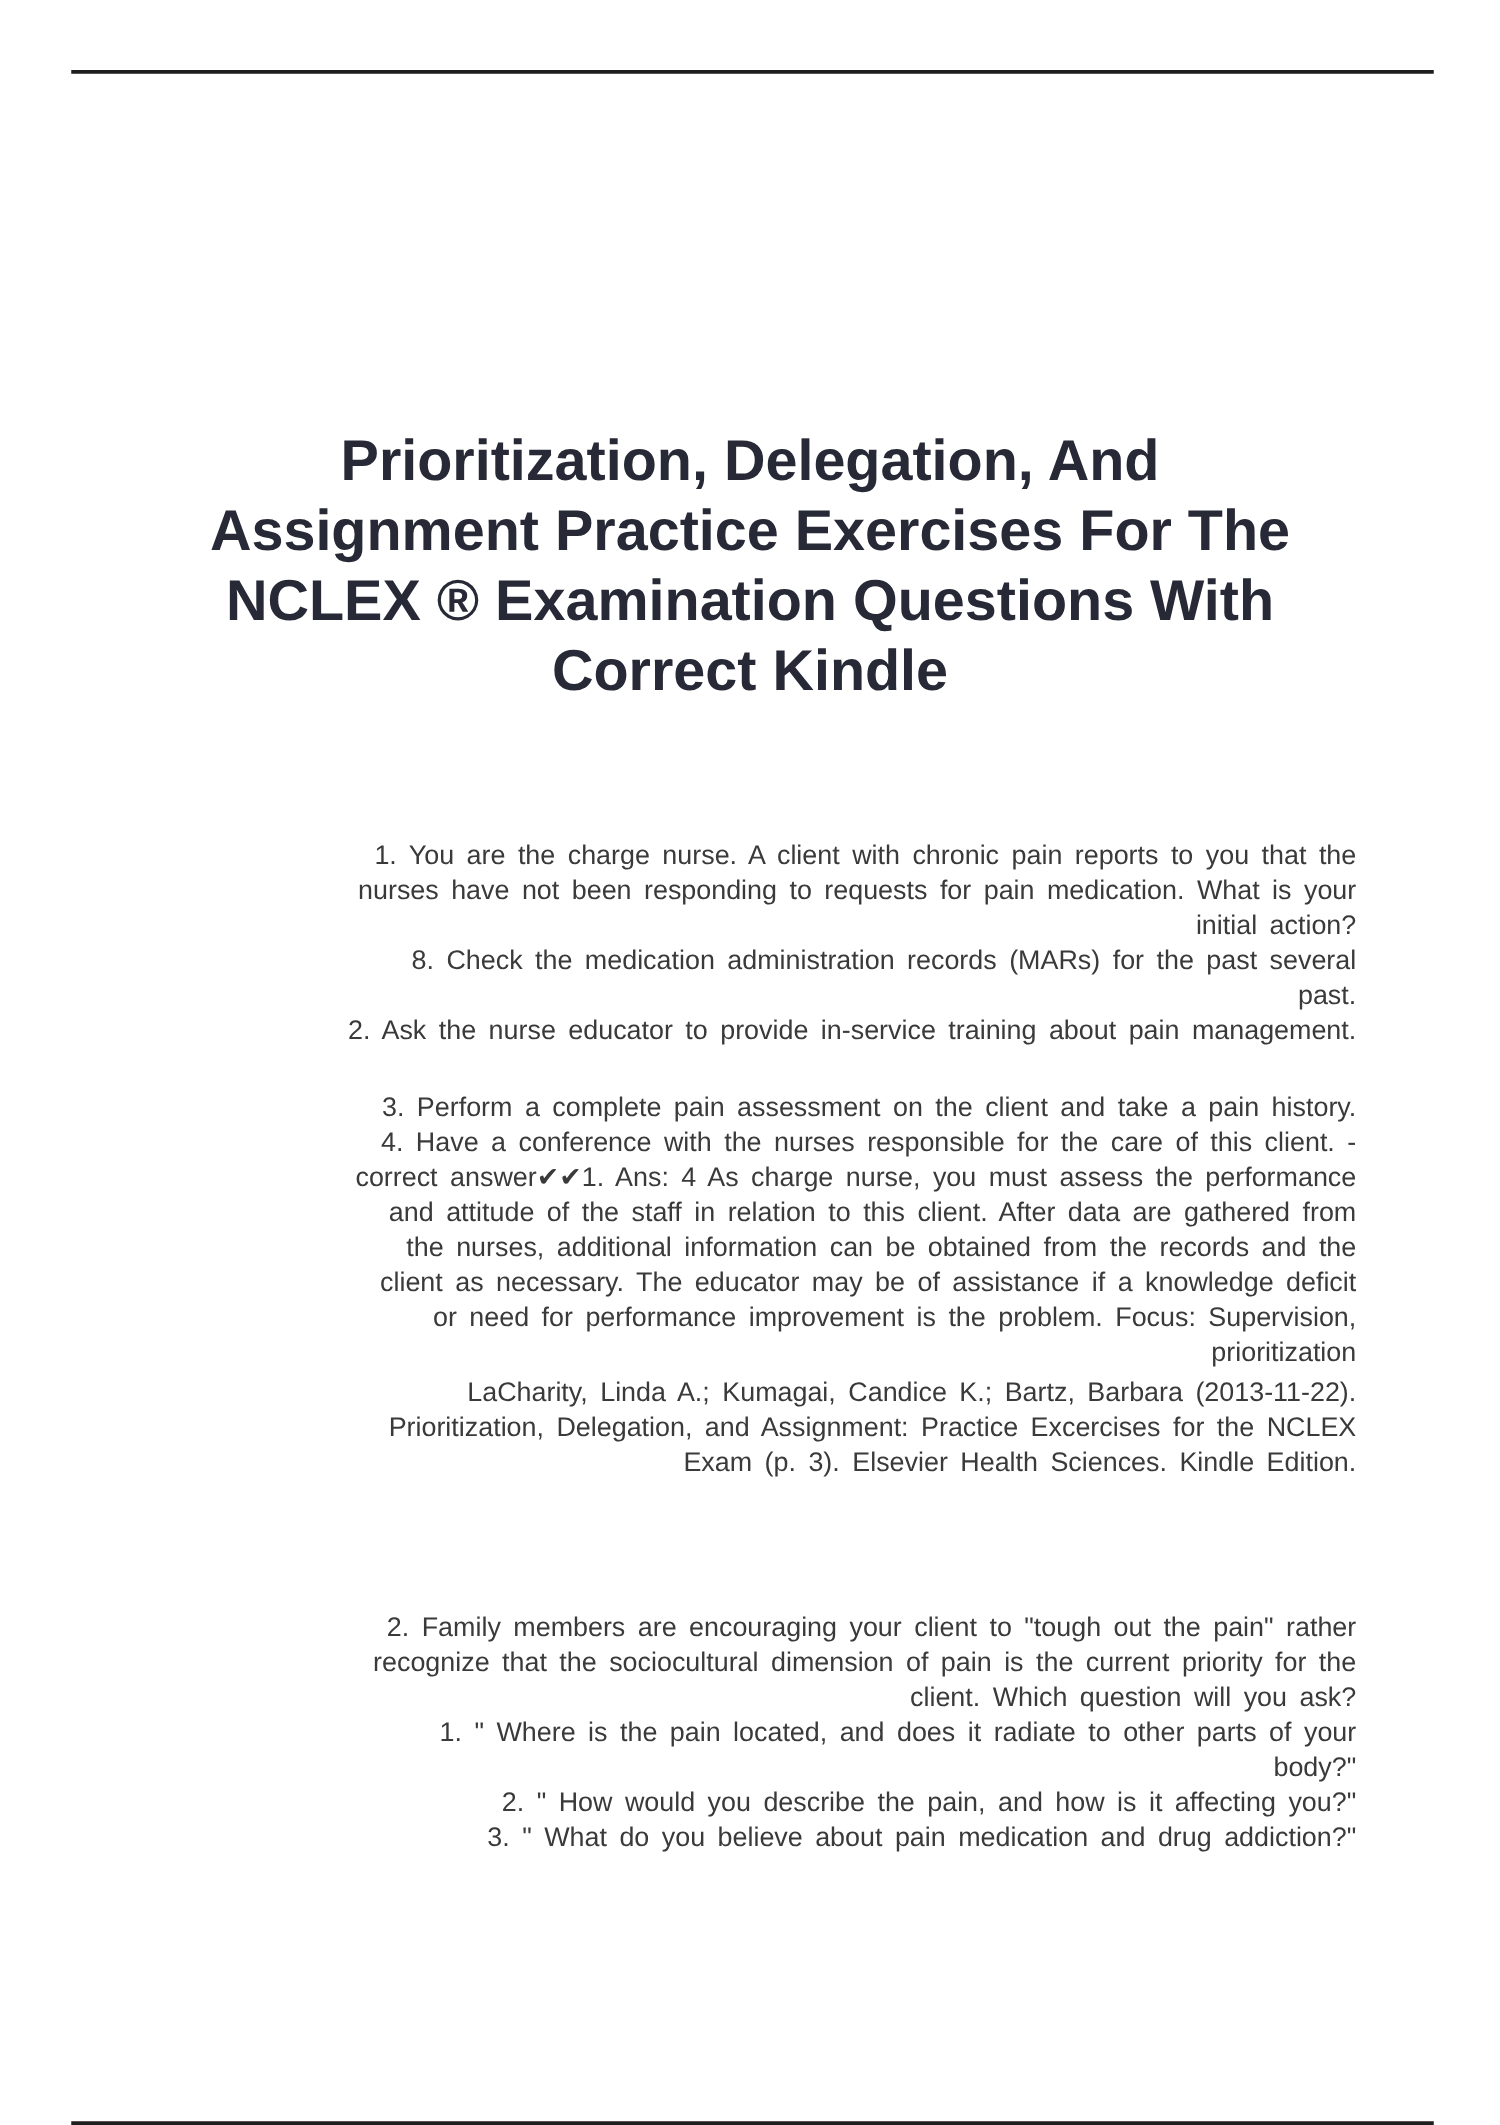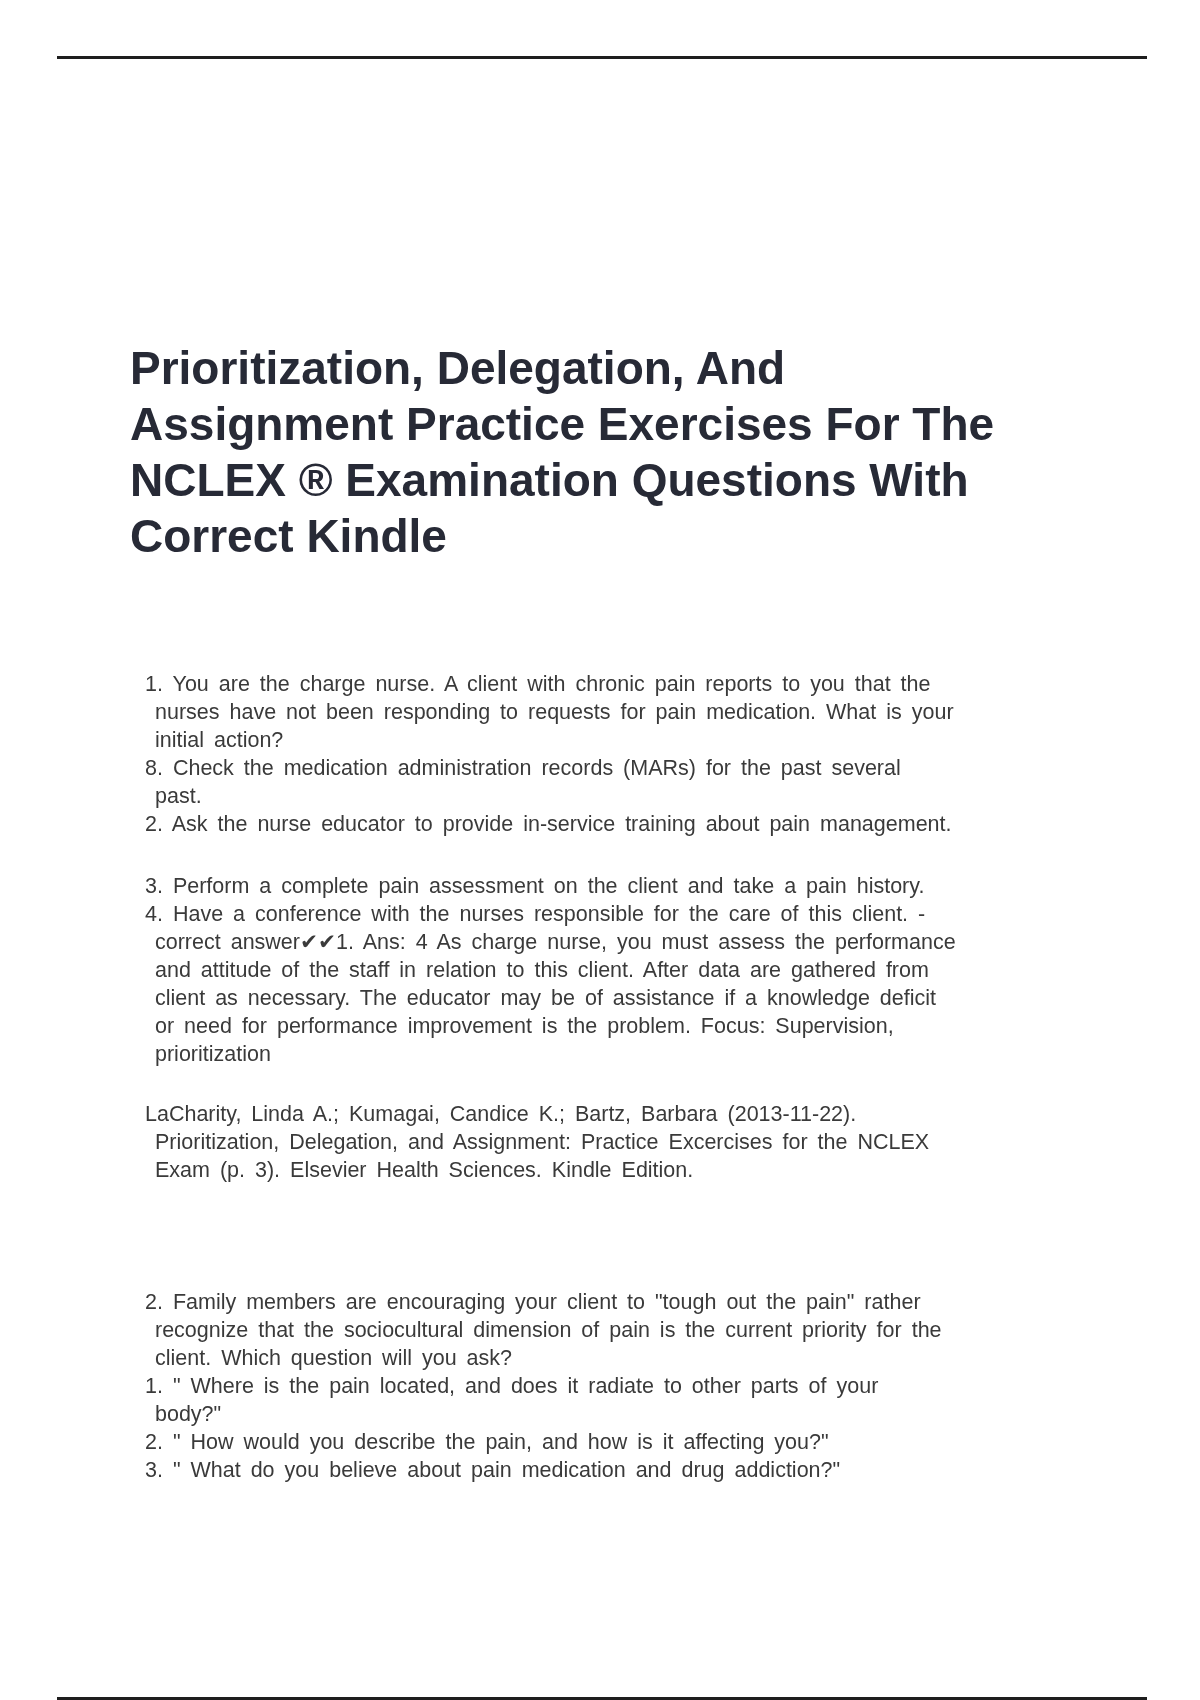--- a/index.html
+++ b/index.html
@@ -2,29 +2,31 @@
 <html><head>
   <meta charset="utf-8">
   <style>
     html, body { margin: 0; padding: 0; background: #ffffff; }
     body { width: 1200px; height: 1700px; position: relative; overflow: hidden; }
     .rule { position: absolute; left: 57px; width: 1090px; height: 3px; background: #1e1e1e; }
     .rule.top { top: 56px; }
     .rule.bottom { top: 1697px; }
     .title {
       position: absolute; left: 130px; width: 940px; top: 340px;
+      text-align: center;
       font-family: "Liberation Sans", sans-serif;
       font-weight: bold; font-size: 46px; line-height: 56px;
       color: #272a36; margin: 0;
     }
     .body {
       position: absolute; left: 145px; width: 940px;
       font-family: "Liberation Sans", sans-serif;
       font-size: 21.5px; line-height: 28px; color: #3a3a3a;
       word-spacing: 4px;
+      text-align: right;
     }
     .line { white-space: nowrap; }
     .indent { padding-left: 10px; }
   </style>
 </head>
 <body>
 
 <div class="rule top"></div>
 
 <h1 class="title">
@@ -38,20 +40,21 @@
   <div class="line">1. You are the charge nurse. A client with chronic pain reports to you that the</div>
   <div class="line indent">nurses have not been responding to requests for pain medication. What is your</div>
   <div class="line indent">initial action?</div>
   <div class="line">8. Check the medication administration records (MARs) for the past several</div>
   <div class="line indent">past.</div>
   <div class="line">2. Ask the nurse educator to provide in-service training about pain management.</div>
   <div class="line" style="margin-top:34px;">3. Perform a complete pain assessment on the client and take a pain history.</div>
   <div class="line">4. Have a conference with the nurses responsible for the care of this client. -</div>
   <div class="line indent">correct answer✔✔1. Ans: 4 As charge nurse, you must assess the performance</div>
   <div class="line indent">and attitude of the staff in relation to this client. After data are gathered from</div>
+  <div class="line indent">the nurses, additional information can be obtained from the records and the</div>
   <div class="line indent">client as necessary. The educator may be of assistance if a knowledge deficit</div>
   <div class="line indent">or need for performance improvement is the problem. Focus: Supervision,</div>
   <div class="line indent">prioritization</div>
 </div>
 
 <div class="body" style="top:1100px;">
   <div class="line">LaCharity, Linda A.; Kumagai, Candice K.; Bartz, Barbara (2013-11-22).</div>
   <div class="line indent">Prioritization, Delegation, and Assignment: Practice Excercises for the NCLEX</div>
   <div class="line indent">Exam (p. 3). Elsevier Health Sciences. Kindle Edition.</div>
 </div>

